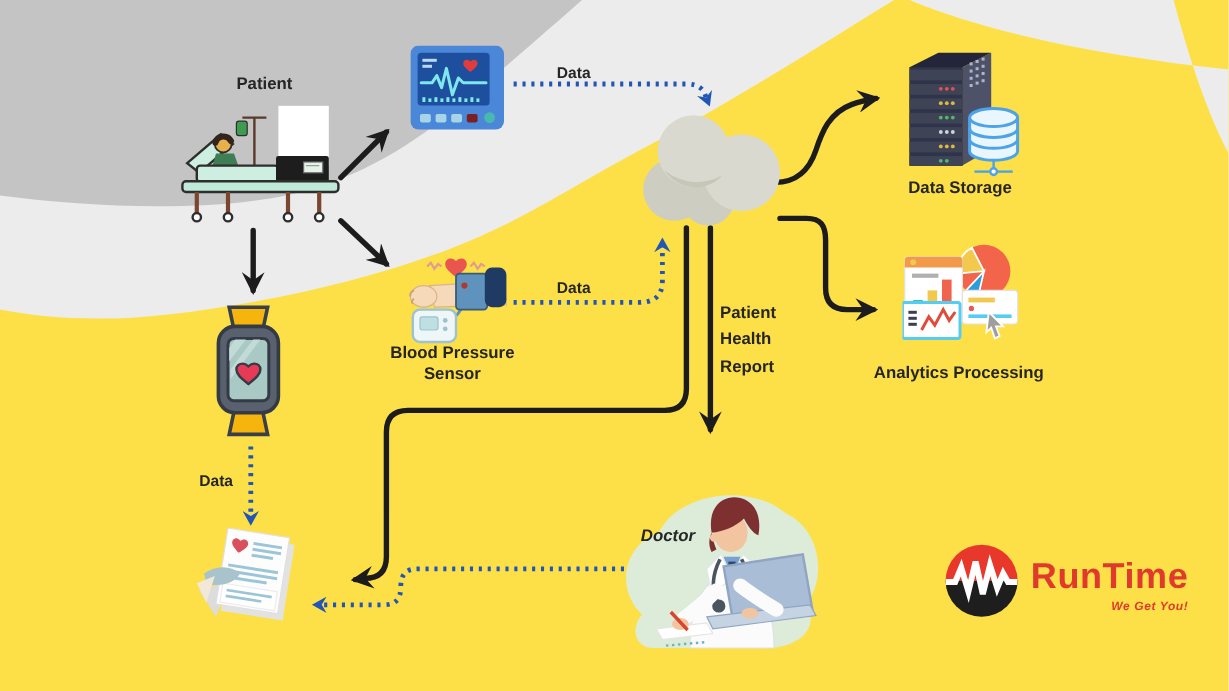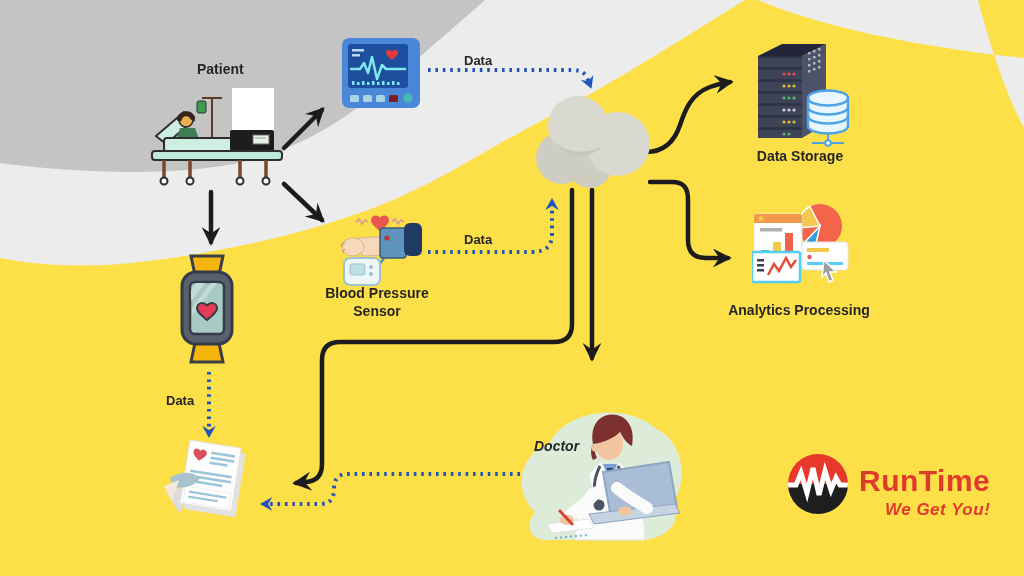--- a/index.html
+++ b/index.html
@@ -7,21 +7,21 @@
          font-family:"Liberation Sans",sans-serif;color:#262626;}
   .layer{position:absolute;left:0;top:0;}
   .node{position:absolute;}
   .lbl{position:absolute;font-weight:700;color:#262626;font-size:14px;line-height:1.3;}
   .lbl.small{font-size:13px;}
   .center{text-align:center;}
   .nowrap{white-space:nowrap;}
   .logo{position:absolute;left:786px;top:452px;display:flex;align-items:flex-start;}
   .logo-text{margin-left:9px;padding-top:14px;display:flex;flex-direction:column;align-items:flex-end;}
   .logo-name{font-size:30px;font-weight:700;color:#e03a2d;letter-spacing:.5px;line-height:1;}
-  .logo-tagline{font-size:17px;font-weight:700;font-style:italic;color:#e03a2d;margin-top:4px;letter-spacing:.5px;}
+  .logo-tagline{font-size:10px;font-weight:700;font-style:italic;color:#e03a2d;margin-top:4px;letter-spacing:.5px;}
 </style>
 </head>
 <body>
 
 <div class="stage">
 
   <svg class="layer" width="1024" height="576" viewBox="0 0 1024 576">
     <path fill="#ececec" d="M0,0 H745 C680,40 610,85 543,120 C480,153 450,175 400,197 C330,228 230,252 140,262 C90,268 40,266 0,258 Z"></path>
     <path fill="#ececec" d="M758,0 L978,0 C990,45 1006,95 1024,128 L1024,58 C930,48 830,30 758,0 Z"></path>
     <path fill="#c4c4c4" d="M0,0 H485 C460,22 430,48 395,78 C360,108 320,138 265,156 C200,177 90,175 0,163 Z"></path>
@@ -305,20 +305,21 @@
     </svg>
   </div>
 
   <div class="lbl" style="left:197px;top:60px;">Patient</div>
   <div class="lbl small" style="left:464px;top:53px;">Data</div>
   <div class="lbl small" style="left:464px;top:232px;">Data</div>
   <div class="lbl small" style="left:166px;top:393px;">Data</div>
   <div class="lbl center" style="left:323px;top:284px;width:108px;">Blood Pressure Sensor</div>
   <div class="lbl center nowrap" style="left:725px;top:147px;width:150px;">Data Storage</div>
   <div class="lbl center nowrap" style="left:724px;top:301px;width:150px;">Analytics Processing</div>
+  <div class="lbl" style="left:600px;top:249px;width:70px;line-height:1.6;">Patient Health Report</div>
   <div class="lbl" style="left:534px;top:437px;font-style:italic;">Doctor</div>
 
   <div class="logo">
     <svg width="64" height="64" viewBox="0 0 64 64">
       <defs>
           <clipPath id="lc">
             <circle cx="32" cy="32" r="30"></circle>
           </clipPath>
         </defs>
       <path d="M2,32 A30,30 0 0 1 62,32 Z" fill="#e8382b"></path>

